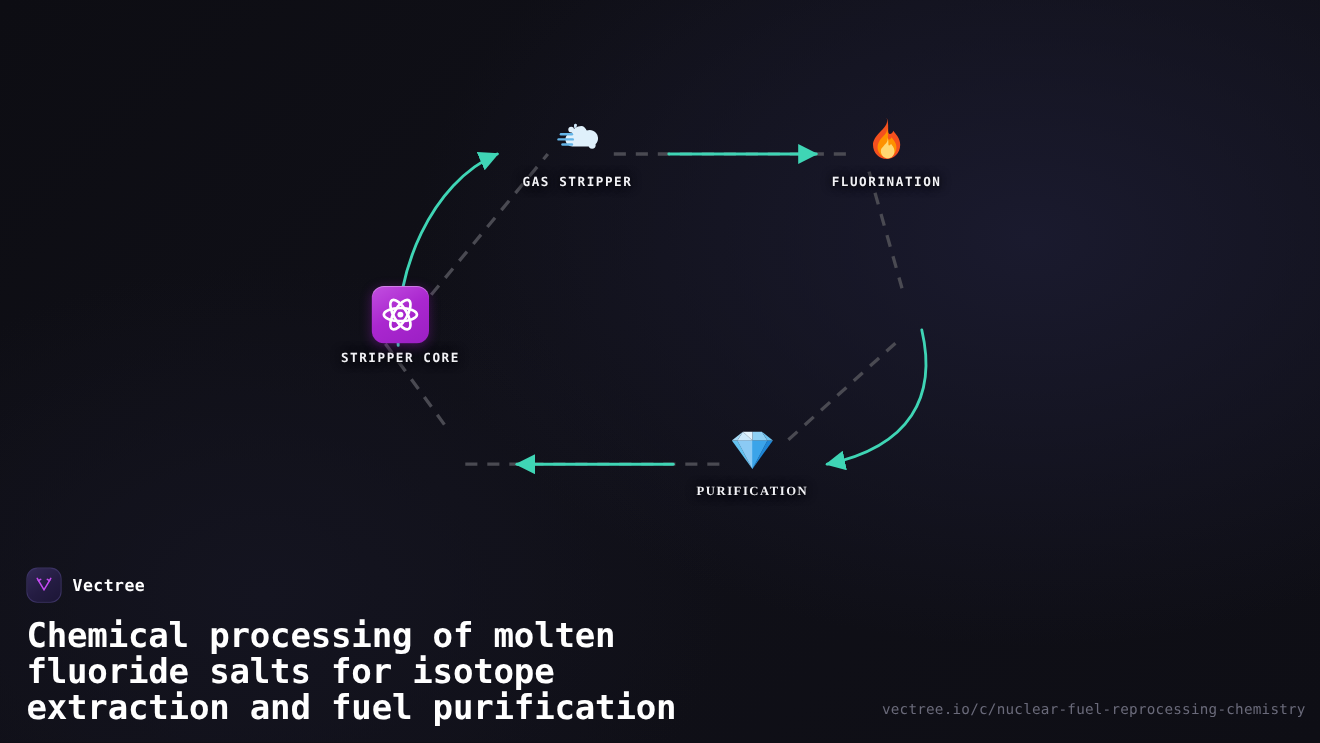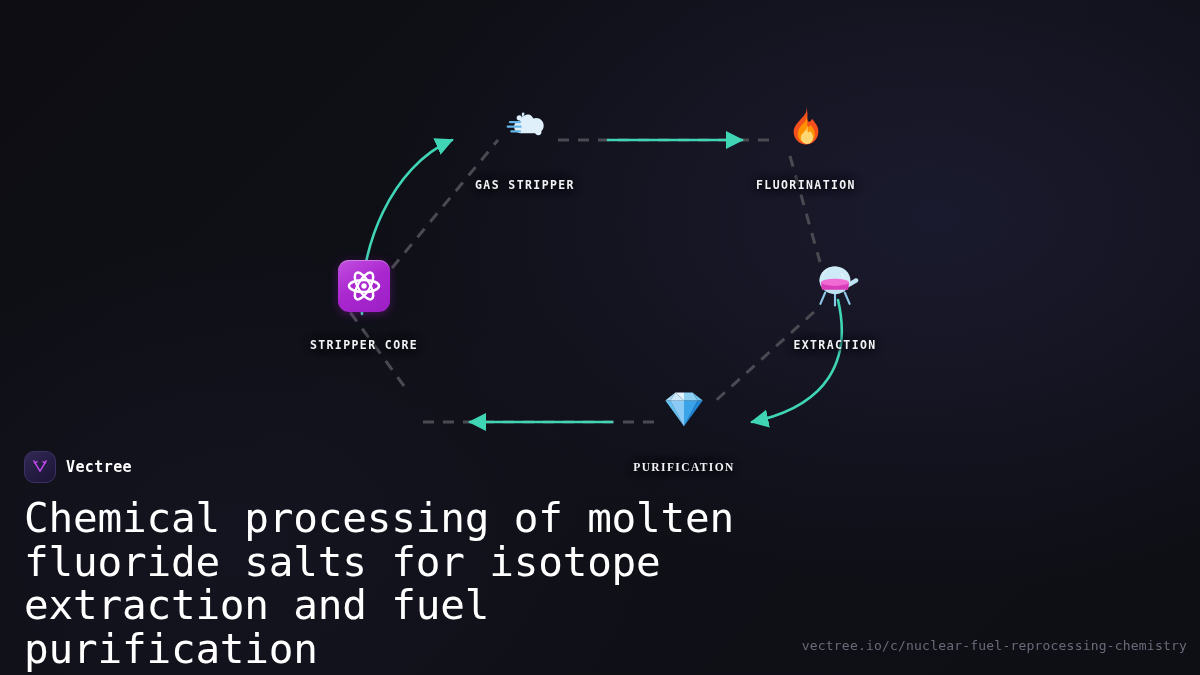--- a/index.html
+++ b/index.html
@@ -40,21 +40,21 @@
     width: 56px; height: 56px;
     margin: 0 auto;
     display: flex;
     align-items: center;
     justify-content: center;
     font-size: 40px;
     line-height: 1;
     position: relative;
   }
   .node-label {
-    margin-top: 24px;
+    margin-top: 4px;
     font-size: 11.5px;
     font-weight: 700;
     letter-spacing: 1.4px;
     color: #f2f2f6;
     white-space: nowrap;
     text-shadow: 0 0 6px #0e0e14, 0 0 10px #0e0e14, 0 1px 2px #0e0e14;
   }
 
   
   .tile-reactor {
@@ -73,21 +73,21 @@
     box-shadow: inset 0 -2px 5px rgba(150,90,0,.35);
     display: flex; align-items: center; justify-content: center;
   }
   .disc-radio svg { width: 40px; height: 40px; display: block; }
 
   
   #footer {
     position: absolute;
     left: 0; bottom: 0;
     width: 1200px;
-    padding: 0 24px 4px 24px;
+    padding: 0 24px 14px 24px;
   }
   #brand {
     display: flex;
     align-items: center;
     gap: 10px;
     margin-bottom: 14px;
   }
   .brand-mark {
     width: 32px; height: 32px;
     border-radius: 10px;
@@ -96,22 +96,22 @@
     display: flex; align-items: center; justify-content: center;
   }
   .brand-mark svg { width: 20px; height: 20px; display: block; }
   #brand-name {
     font-size: 15px;
     font-weight: 700;
     color: #ffffff;
     letter-spacing: .4px;
   }
   #title {
-    font-size: 41px;
-    font-weight: 400;
+    font-size: 31px;
+    font-weight: 700;
     line-height: 1.06;
     color: #ffffff;
     letter-spacing: -0.2px;
     max-width: 730px;
     white-space: pre-line;
   }
   #url {
     position: absolute;
     right: 13px;
     bottom: 22px;
@@ -174,38 +174,20 @@
       <div class="node-icon">
         <svg viewBox="0 0 64 64" width="44" height="44" aria-hidden="true">
           <path d="M32 4c3 9-4 14-9 19.5S14 34 14 40c0 11 8.5 19 18 19s18-8 18-19c0-9-6-13.5-9-18.5-1.5 3.5-4 5-5.5 4C32.5 23.5 36 13 32 4z" fill="#f4501e"></path>
           <path d="M32 17c2.2 6.5-2.8 10-6.4 14S20 39.2 20 43.5C20 51.3 26 57 32.8 57s12.2-5.7 12.2-13.5c0-6.5-4.3-9.7-6.4-13.3-1.1 2.5-2.9 3.6-3.9 2.9-1.9-1.3.5-8.8-2.7-16.1z" fill="#fe9100"></path>
           <path d="M33 31c1.6 5-2 7.6-4.6 10.5s-4 3.9-4 7c0 5.6 4.3 9.7 9.2 9.7s8.8-4.1 8.8-9.7c0-4.7-3.1-7-4.6-9.6-.8 1.8-2.1 2.6-2.8 2.1-1.4-.9.3-6.3-2-10z" fill="#ffd772"></path>
         </svg>
       </div>
       <div class="node-label">FLUORINATION</div>
     </div>
 
-    <div class="node" style="left:835px; top:258px;">
-      <div class="node-icon">
-        <svg viewBox="0 0 64 64" width="52" height="52" aria-hidden="true">
-          <g stroke="#8ec8e6" stroke-width="2.6" stroke-linecap="round" fill="none">
-            <path d="M20 40 L14 54"></path>
-            <path d="M32 42 L32 56"></path>
-            <path d="M44 40 L50 54"></path>
-          </g>
-          <path d="M32 8c-10.5 0-19 7.6-19 17 0 9.4 8.5 17 19 17 6.7 0 12.6-3.1 16-7.8l11-6.6c1.8-1.1 2.2-2.6 1.3-3.9-.9-1.3-2.6-1.4-4.2-.5L46 29.2C45.3 17.3 39.6 8 32 8z" fill="#bfe2f2"></path>
-          <path d="M32 8c-10.5 0-19 7.6-19 17 0 3 .9 5.9 2.4 8.3h33.2C50.1 30.9 51 28 51 25c0-9.4-8.5-17-19-17z" fill="#cfeaf7"></path>
-          <path d="M15 27.5h34c0 6-.3 7.5-1.1 9.2H16.1C15.3 35 15 33.5 15 27.5z" fill="#d83bb8"></path>
-          <ellipse cx="32" cy="27.5" rx="17" ry="4.4" fill="#f06ad4"></ellipse>
-          <path d="M20 13.5c3.5-3 8-4 8-4s-5.5 1.7-8.5 5.3c-2.2 2.6-2.8 5.6-2.8 5.6s-.2-4 3.3-6.9z" fill="#ffffff" opacity=".82"></path>
-          <path d="M41.5 20.5c2.2 2.4 2.8 5.5 2.8 5.5s.4-4.3-2-7.3c-1.5-1.9-3.4-2.9-3.4-2.9s.8 2.6 2.6 4.7z" fill="#ffffff" opacity=".45"></path>
-        </svg>
-      </div>
-      <div class="node-label">EXTRACTION</div>
-    </div>
 
     <div class="node" style="left:684px; top:381px;font-family:Liberation Serif, serif;">
       <div class="node-icon">
         <svg viewBox="0 0 64 64" width="46" height="46" aria-hidden="true">
           <path d="M13 20 L32 56 L51 20 z" fill="#2b9ae8"></path>
           <path d="M6 20 L32 56 L13 20 z" fill="#64c2f0"></path>
           <path d="M58 20 L32 56 L51 20 z" fill="#1f86d6"></path>
           <path d="M6 20 L20 9 L13 20 z" fill="#a7dcf7"></path>
           <path d="M20 9 L32 20 L13 20 z" fill="#cdeafd"></path>
           <path d="M32 9 L44 9 L51 20 L32 20 z" fill="#8ed0f4"></path>

